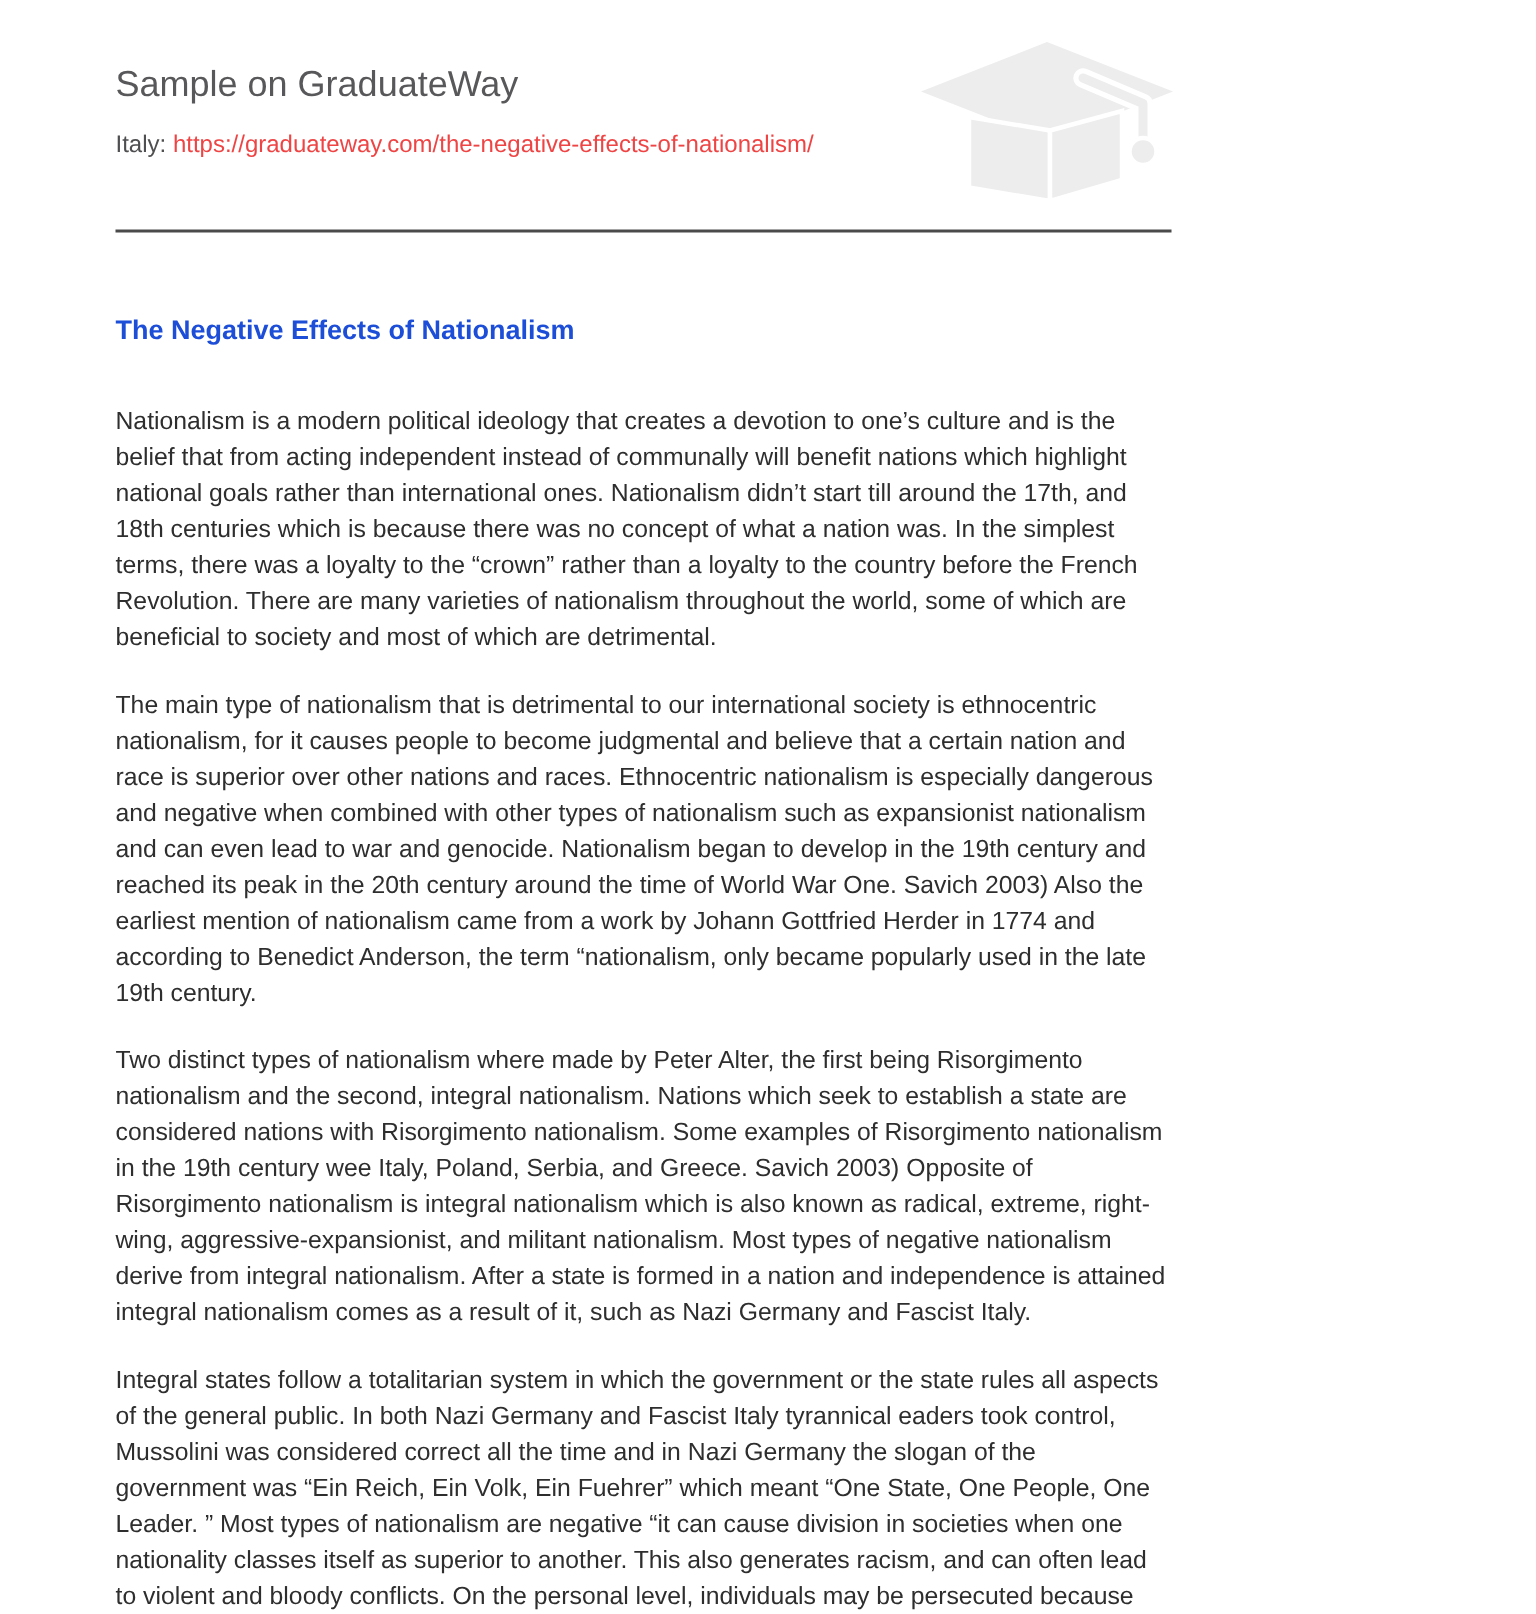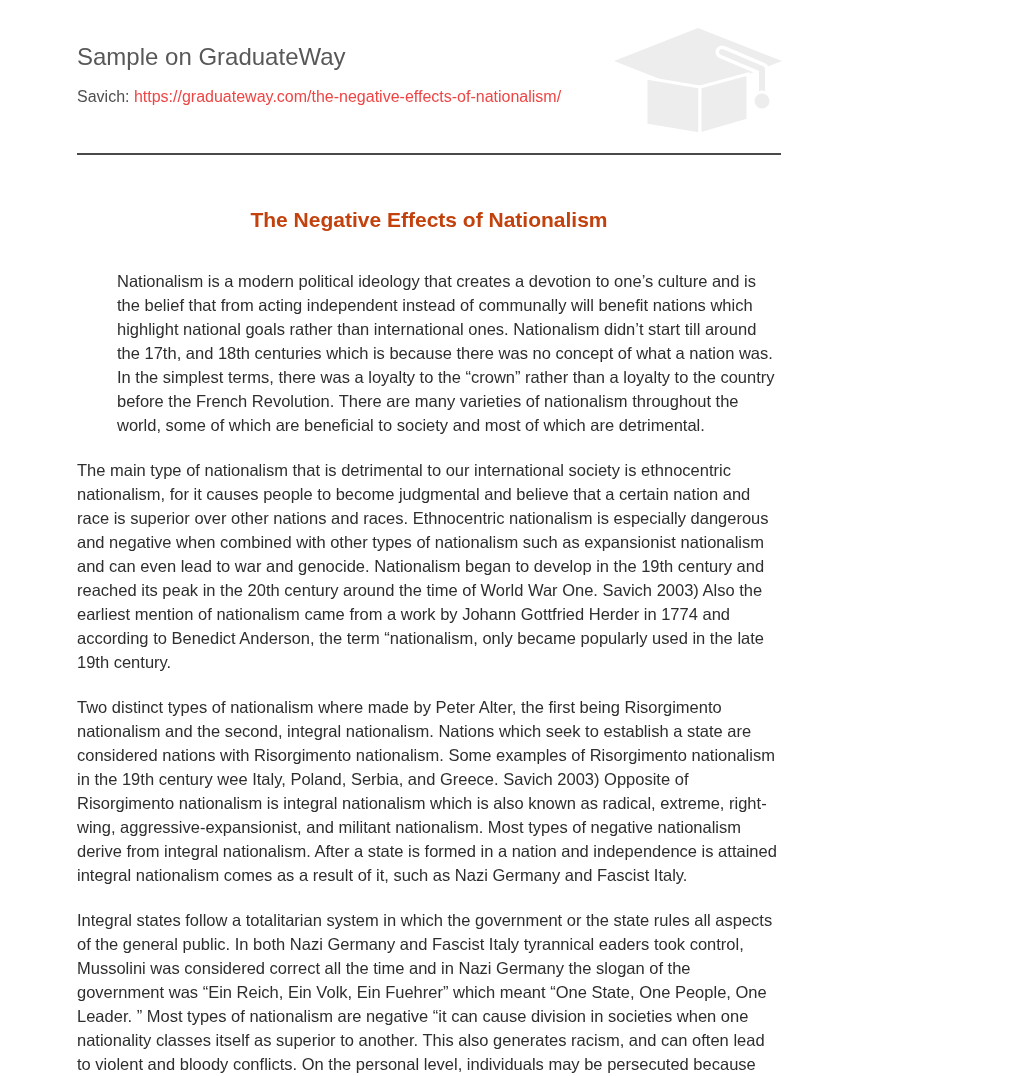--- a/index.html
+++ b/index.html
@@ -47,48 +47,47 @@
   .divider {
     border: none;
     border-top: 2px solid #4a4a4a;
     margin: 46px 77px 0 77px;
   }
   .doc {
     padding: 0 77px;
   }
   .doc-title {
     margin: 52px 0 0 0;
-    font-size: 21px;
+    font-size: 18px;
     line-height: 26px;
     font-weight: 700;
-    text-align: center;
-    color: #c2410c;
+    text-align: left;
+    color: #1d4ed8;
   }
   .para {
     margin: 0 0 21px 0;
     font-size: 16.5px;
     line-height: 24px;
     font-weight: 400;
     color: #2e2e2e;
     text-align: left;
   }
   .para:first-of-type {
     margin-top: 36px;
-    margin-left: 40px;
   }
 </style>
 </head>
 <body>
 
 <div class="page">
 
   <header class="header">
     <div class="site-title">Sample on GraduateWay</div>
     <div class="source-line">
-      <span class="source-label">Savich:</span>
+      <span class="source-label">Italy:</span>
       <span> </span>
       <span class="source-url">https://graduateway.com/the-negative-effects-of-nationalism/</span>
     </div>
 
     <div class="logo">
       <svg width="168" height="112" viewBox="0 0 168 112" xmlns="http://www.w3.org/2000/svg" aria-hidden="true">
 
         <polygon points="84,0 168,33 84,66 0,33" fill="#ededed"></polygon>
 
         <path d="M108 24 L148 41 L148 64" fill="none" stroke="#ffffff" stroke-width="13" stroke-linecap="round" stroke-linejoin="round"></path>

